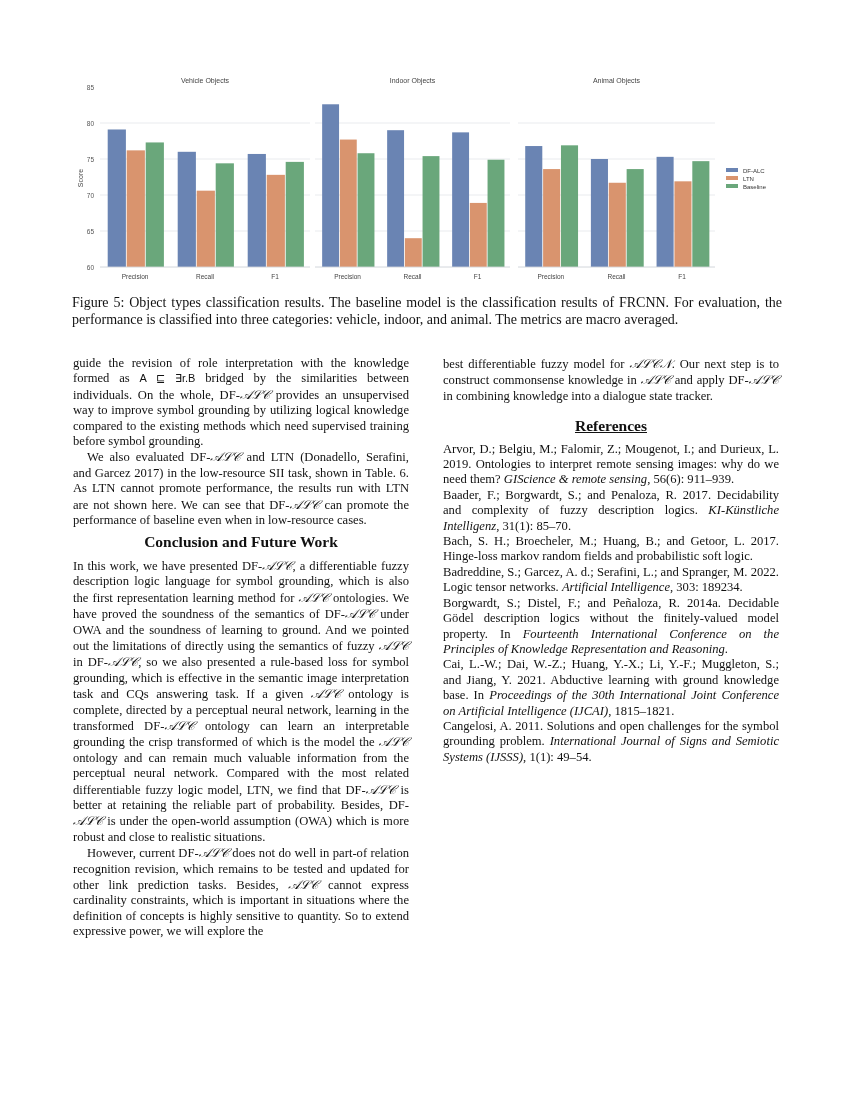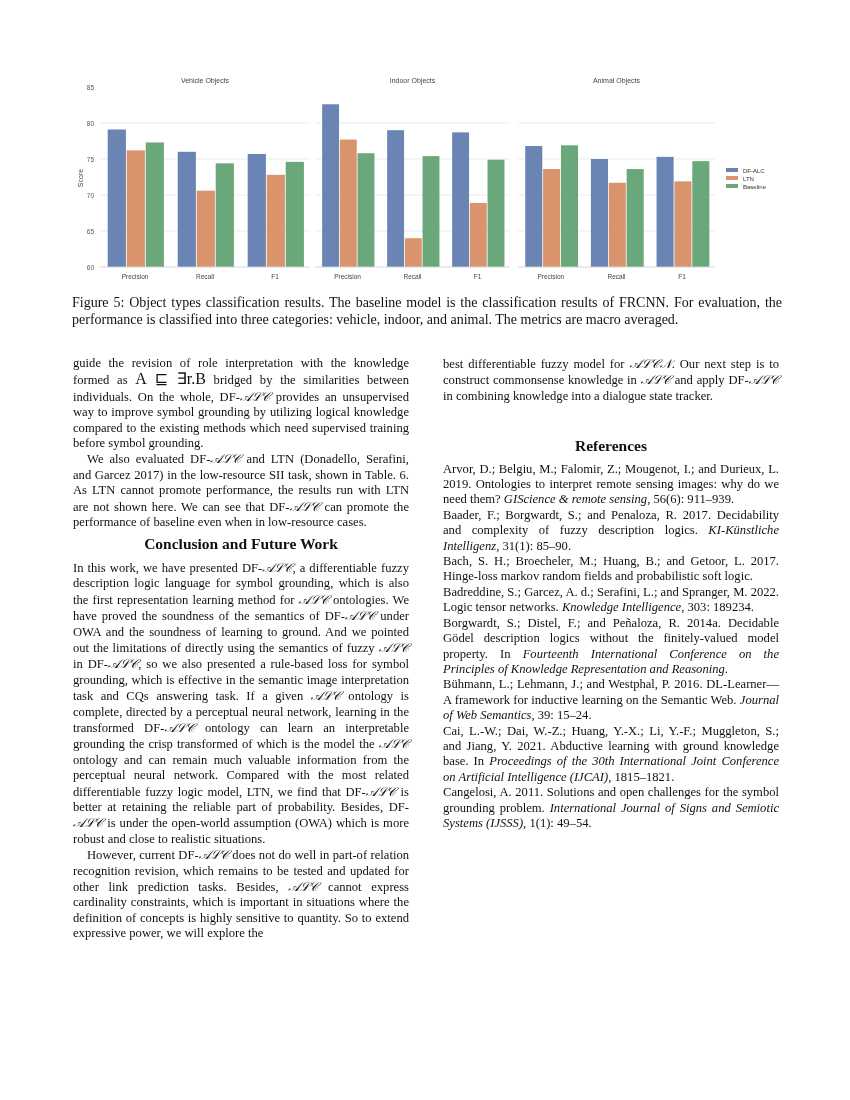--- a/index.html
+++ b/index.html
@@ -9,21 +9,21 @@
   .caption { position:absolute; left:72px; top:294px; width:710px; font-size:14px; line-height:17px; text-align:justify; }
   .col { position:absolute; top:356px; width:336px; font-size:12.6px; line-height:15.4px; text-align:justify; hyphens:auto; }
   .col.left { left:73px; }
   .col.right { left:443px; }
   .col p { margin:0; }
   .col p.indent { text-indent:14px; }
   .sec { font-weight:bold; font-size:15.5px; text-align:center; margin:12px 0 8px 0; }
   .ref { margin:0 0 6px 0; }
   .cal { font-family:"DejaVu Serif", serif; font-style:italic; }
   em { font-style:italic;margin-top:36px; }
-  .tt { font-family:Liberation Serif, serif; font-size:16px; }
+  .tt { font-family:Liberation Sans, sans-serif; font-size:11px; }
 </style>
 </head>
 <body>
 
 <div class="figure">
   <svg class="chart-svg" id="chart" width="720" height="215" xmlns="http://www.w3.org/2000/svg">
       <text x="24" y="199.5" font-size="6.5" fill="#555" text-anchor="end" font-family="&quot;Liberation Sans&quot;, sans-serif">60</text>
       <text x="24" y="163.5" font-size="6.5" fill="#555" text-anchor="end" font-family="&quot;Liberation Sans&quot;, sans-serif">65</text>
       <text x="24" y="127.5" font-size="6.5" fill="#555" text-anchor="end" font-family="&quot;Liberation Sans&quot;, sans-serif">70</text>
       <text x="24" y="91.5" font-size="6.5" fill="#555" text-anchor="end" font-family="&quot;Liberation Sans&quot;, sans-serif">75</text>
@@ -101,24 +101,23 @@
 <div class="col left">
   <p><span>guide the revision of role interpretation with the knowledge formed as </span><span class="tt">A ⊑ ∃r.B</span><span> bridged by the similarities between individuals. On the whole, DF-</span><span class="cal">𝒜ℒ𝒞</span><span> provides an unsupervised way to improve symbol grounding by utilizing logical knowledge compared to the existing methods which need supervised training before symbol grounding.</span></p>
   <p class="indent"><span>We also evaluated DF-</span><span class="cal">𝒜ℒ𝒞</span><span> and LTN (Donadello, Serafini, and Garcez 2017) in the low-resource SII task, shown in Table. 6. As LTN cannot promote performance, the results run with LTN are not shown here. We can see that DF-</span><span class="cal">𝒜ℒ𝒞</span><span> can promote the performance of baseline even when in low-resource cases.</span></p>
   <div class="sec" style="margin-top:6px;">Conclusion and Future Work</div>
   <p><span>In this work, we have presented DF-</span><span class="cal">𝒜ℒ𝒞</span><span>, a differentiable fuzzy description logic language for symbol grounding, which is also the first representation learning method for </span><span class="cal">𝒜ℒ𝒞</span><span> ontologies. We have proved the soundness of the semantics of DF-</span><span class="cal">𝒜ℒ𝒞</span><span> under OWA and the soundness of learning to ground. And we pointed out the limitations of directly using the semantics of fuzzy </span><span class="cal">𝒜ℒ𝒞</span><span> in DF-</span><span class="cal">𝒜ℒ𝒞</span><span>, so we also presented a rule-based loss for symbol grounding, which is effective in the semantic image interpretation task and CQs answering task. If a given </span><span class="cal">𝒜ℒ𝒞</span><span> ontology is complete, directed by a perceptual neural network, learning in the transformed DF-</span><span class="cal">𝒜ℒ𝒞</span><span> ontology can learn an interpretable grounding the crisp transformed of which is the model the </span><span class="cal">𝒜ℒ𝒞</span><span> ontology and can remain much valuable information from the perceptual neural network. Compared with the most related differentiable fuzzy logic model, LTN, we find that DF-</span><span class="cal">𝒜ℒ𝒞</span><span> is better at retaining the reliable part of probability. Besides, DF-</span><span class="cal">𝒜ℒ𝒞</span><span> is under the open-world assumption (OWA) which is more robust and close to realistic situations.</span></p>
   <p class="indent"><span>However, current DF-</span><span class="cal">𝒜ℒ𝒞</span><span> does not do well in part-of relation recognition revision, which remains to be tested and updated for other link prediction tasks. Besides, </span><span class="cal">𝒜ℒ𝒞</span><span> cannot express cardinality constraints, which is important in situations where the definition of concepts is highly sensitive to quantity. So to extend expressive power, we will explore the</span></p>
 </div>
 
 <div class="col right">
   <p><span>best differentiable fuzzy model for </span><span class="cal">𝒜ℒ𝒞𝒩</span><span>. Our next step is to construct commonsense knowledge in </span><span class="cal">𝒜ℒ𝒞</span><span> and apply DF-</span><span class="cal">𝒜ℒ𝒞</span><span> in combining knowledge into a dialogue state tracker.</span></p>
-  <div class="sec" style="margin-top:34px;">References</div>
+  <div class="sec" style="margin-top:14px;text-decoration:underline;">References</div>
   <div id="refs">
       <p class="ref"><span>Arvor, D.; Belgiu, M.; Falomir, Z.; Mougenot, I.; and Durieux, L. 2019. Ontologies to interpret remote sensing images: why do we need them? </span><em>GIScience &amp; remote sensing</em><span>, 56(6): 911–939.</span></p>
-      <p class="ref"><span>Baader, F.; Borgwardt, S.; and Penaloza, R. 2017. Decidability and complexity of fuzzy description logics. </span><em>KI-Künstliche Intelligenz</em><span>, 31(1): 85–90.</span></p>
+      <p class="ref"><span>Baader, F.; Borgwardt, S.; and Penaloza, R. 2017. Decidability and complexity of fuzzy description logics. </span><em>KI-Künstliche Intelligenz</em><span>, 31(1): 85–70.</span></p>
       <p class="ref"><span>Bach, S. H.; Broecheler, M.; Huang, B.; and Getoor, L. 2017. Hinge-loss markov random fields and probabilistic soft logic.</span><em></em><span></span></p>
-      <p class="ref"><span>Badreddine, S.; Garcez, A. d.; Serafini, L.; and Spranger, M. 2022. Logic tensor networks. </span><em>Knowledge Intelligence</em><span>, 303: 189234.</span></p>
+      <p class="ref"><span>Badreddine, S.; Garcez, A. d.; Serafini, L.; and Spranger, M. 2022. Logic tensor networks. </span><em>Artificial Intelligence</em><span>, 303: 189234.</span></p>
       <p class="ref"><span>Borgwardt, S.; Distel, F.; and Peñaloza, R. 2014a. Decidable Gödel description logics without the finitely-valued model property. In </span><em>Fourteenth International Conference on the Principles of Knowledge Representation and Reasoning</em><span>.</span></p>
-      <p class="ref"><span>Bühmann, L.; Lehmann, J.; and Westphal, P. 2016. DL-Learner—A framework for inductive learning on the Semantic Web. </span><em>Journal of Web Semantics</em><span>, 39: 15–24.</span></p>
       <p class="ref"><span>Cai, L.-W.; Dai, W.-Z.; Huang, Y.-X.; Li, Y.-F.; Muggleton, S.; and Jiang, Y. 2021. Abductive learning with ground knowledge base. In </span><em>Proceedings of the 30th International Joint Conference on Artificial Intelligence (IJCAI)</em><span>, 1815–1821.</span></p>
       <p class="ref"><span>Cangelosi, A. 2011. Solutions and open challenges for the symbol grounding problem. </span><em>International Journal of Signs and Semiotic Systems (IJSSS)</em><span>, 1(1): 49–54.</span></p>
     </div>
 </div>
 
 </body></html>

